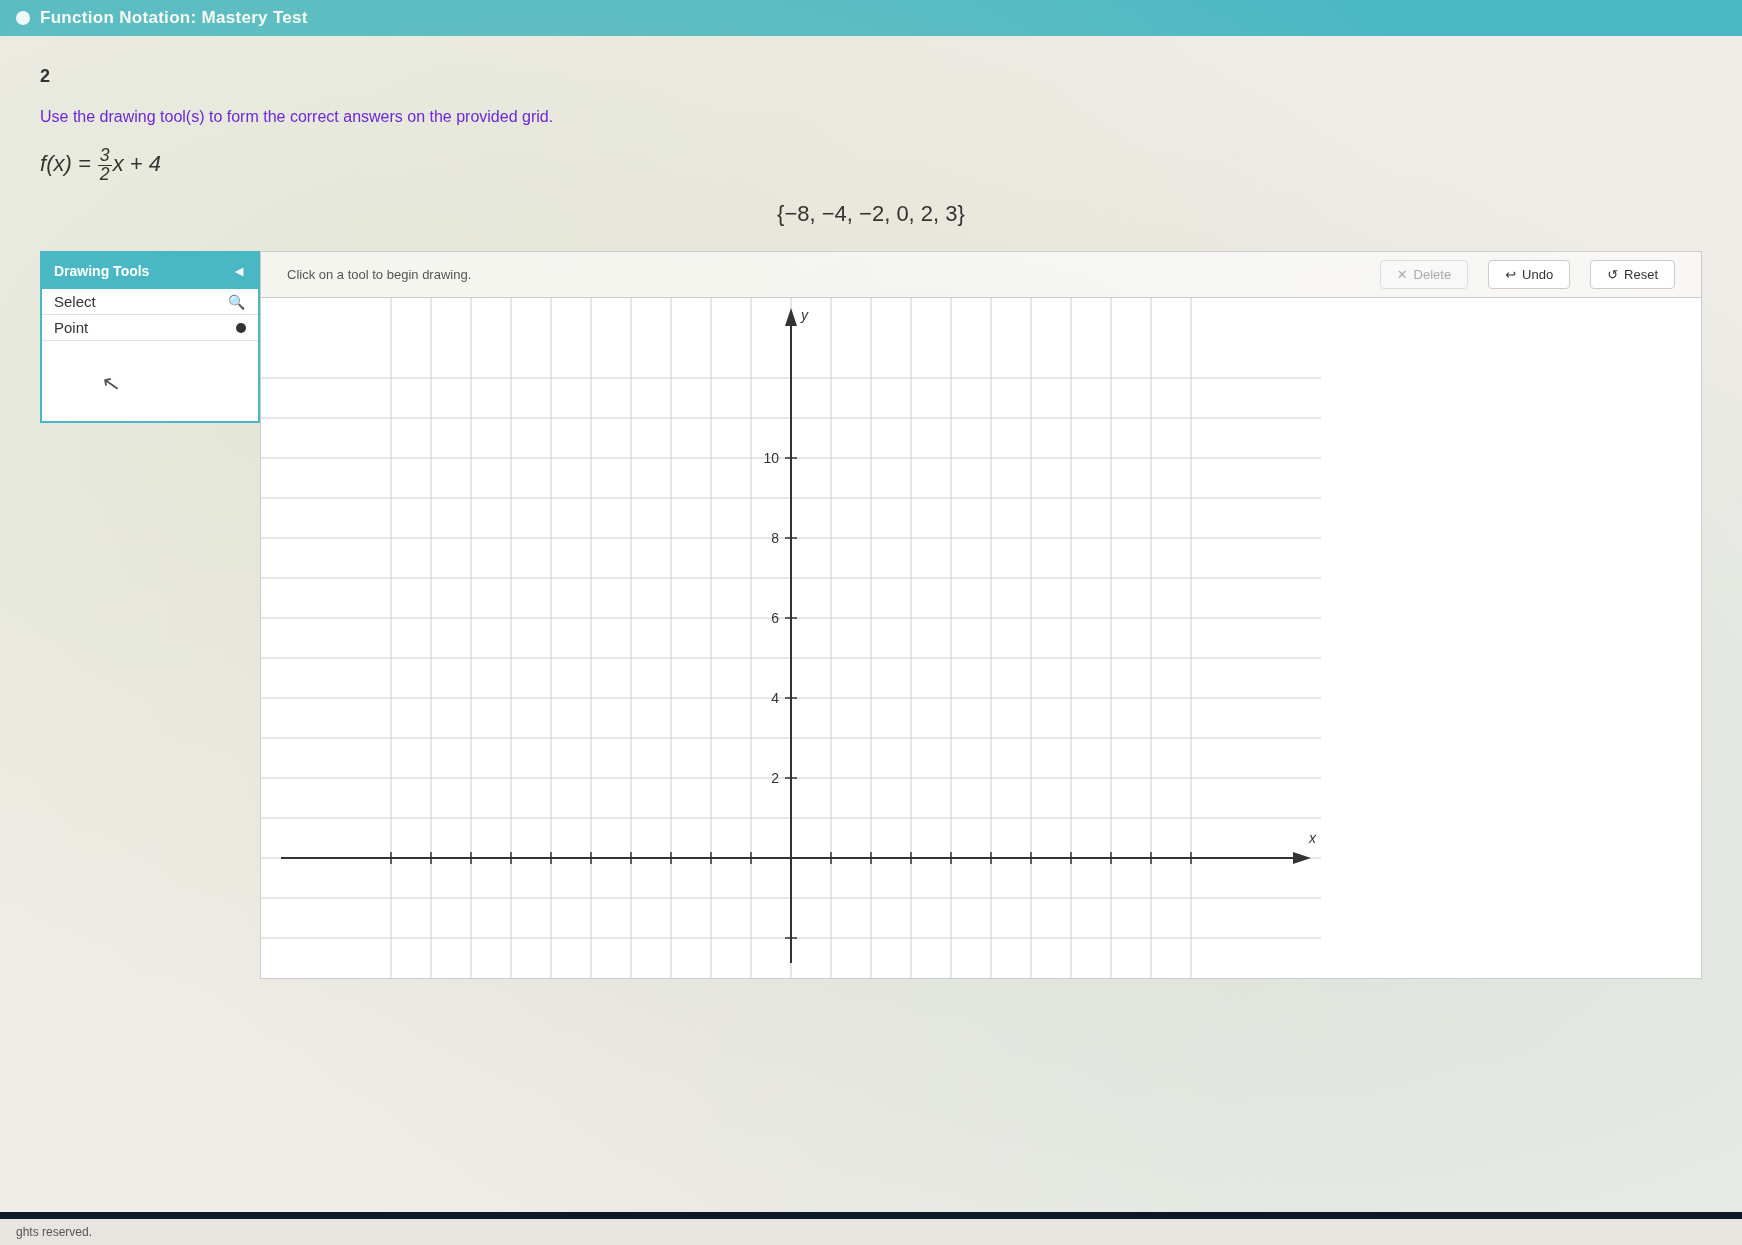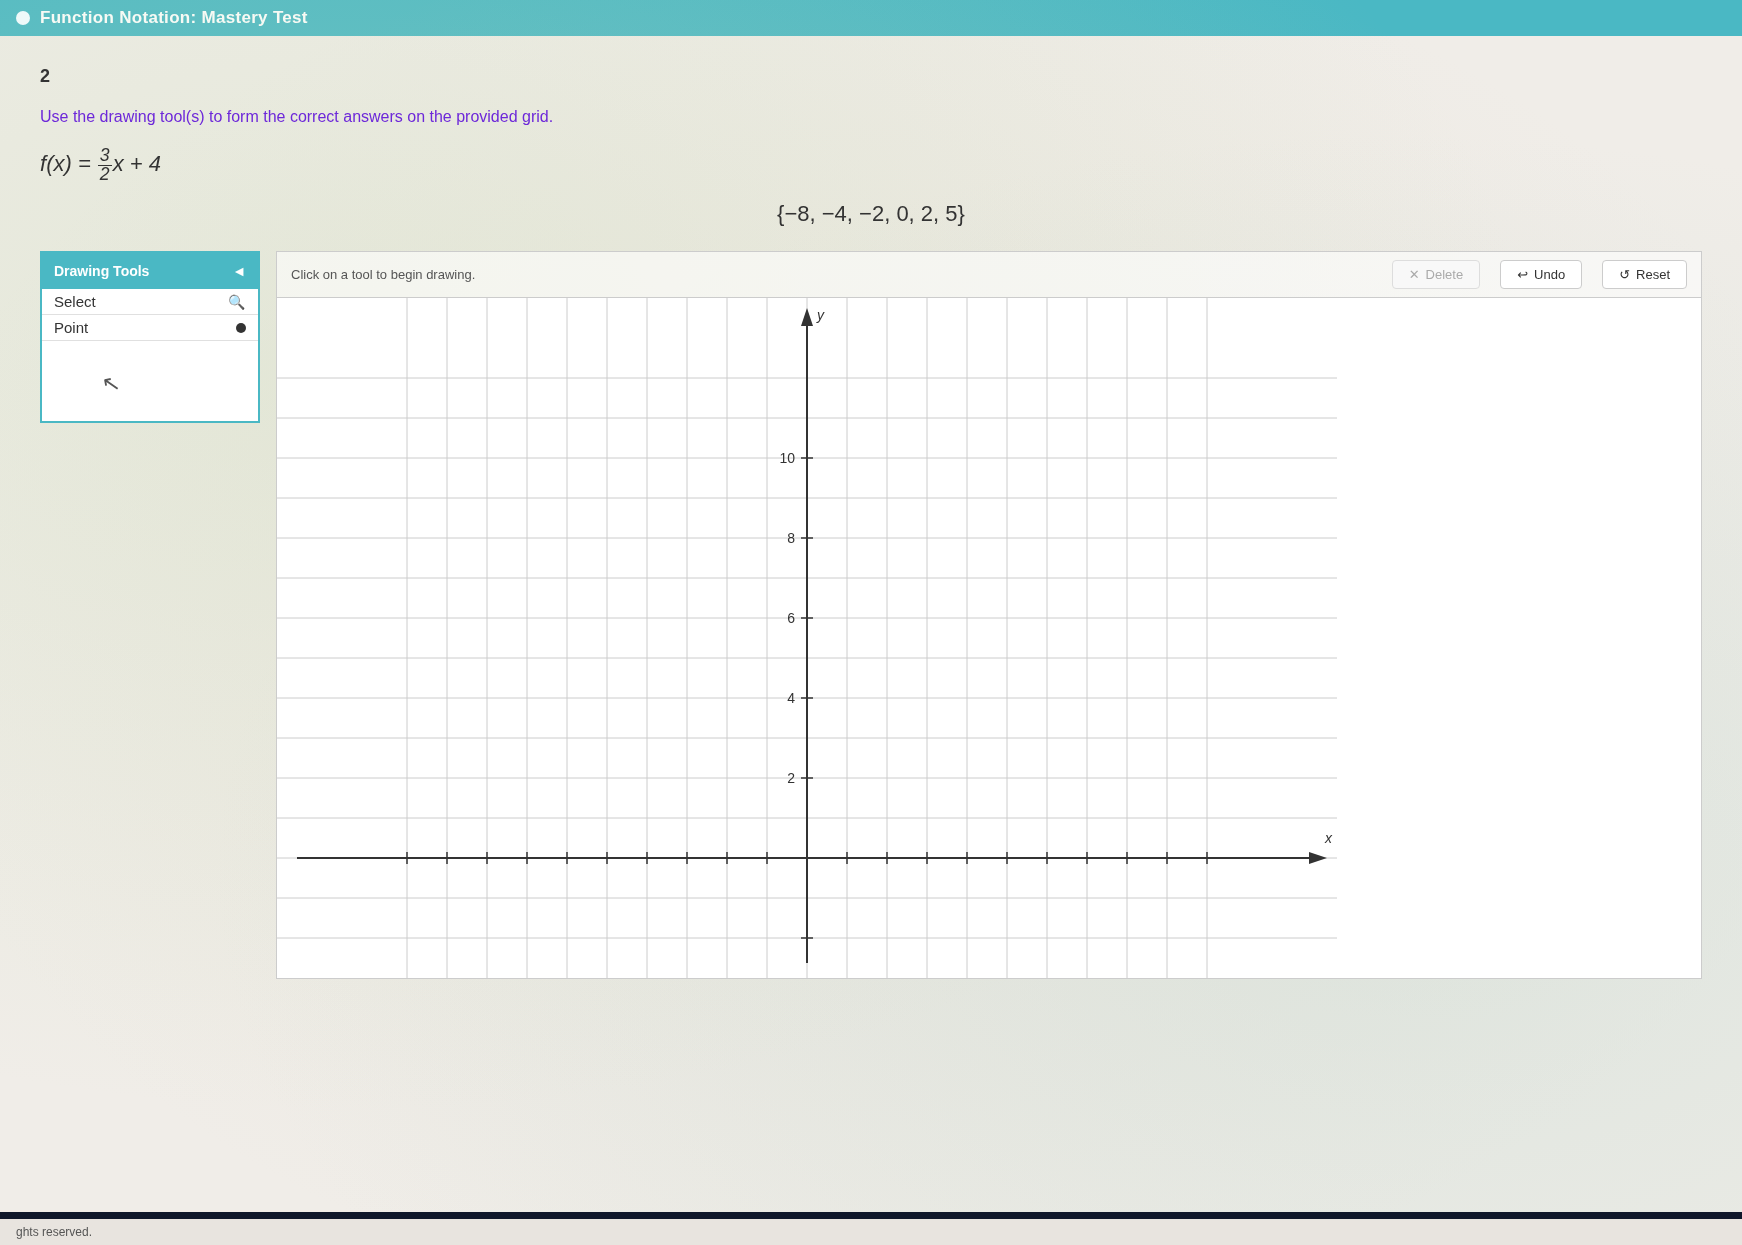--- a/index.html
+++ b/index.html
@@ -76,21 +76,21 @@
       text-align: center;
       font-size: 22px;
       color: #333;
       margin: 10px 0 24px 0;
     }
 
     
     .drawing-area {
       display: flex;
       align-items: flex-start;
-      gap: 16px;
+      gap: 0;
       margin-top: 10px;
     }
 
     
     .drawing-tools-panel {
       width: 220px;
       border: 2px solid #4ab8c4;
       background: white;
       flex-shrink: 0;
     }
@@ -135,21 +135,21 @@
       margin-left: auto;
     }
 
     .grid-toolbar-inner {
       flex: 1;
     }
 
     .toolbar-top {
       display: flex;
       align-items: center;
-      padding: 8px 14px;
+      padding: 8px 26px;
       background: rgba(255,255,255,0.6);
       border: 1px solid #ccc;
       border-bottom: none;
       gap: 20px;
     }
 
     .toolbar-hint {
       font-size: 13px;
       color: #555;
       flex: 1;
@@ -234,21 +234,21 @@
 
   <div class="function-display">
     <em>f</em>(<em>x</em>) = <span class="frac">
         <span class="num">3</span>
         <span class="den">2</span>
       </span><em>x</em> + 4
   </div>
 
 
   <div class="domain-display">
-    {−8, −4, −2, 0, 2, 5}
+    {−8, −4, −2, 0, 2, 3}
   </div>
 
   <div class="drawing-area">
 
     <div class="drawing-tools-panel">
       <div class="drawing-tools-header">
         <span>Drawing Tools</span>
         <span class="collapse-arrow">◄</span>
       </div>
 

